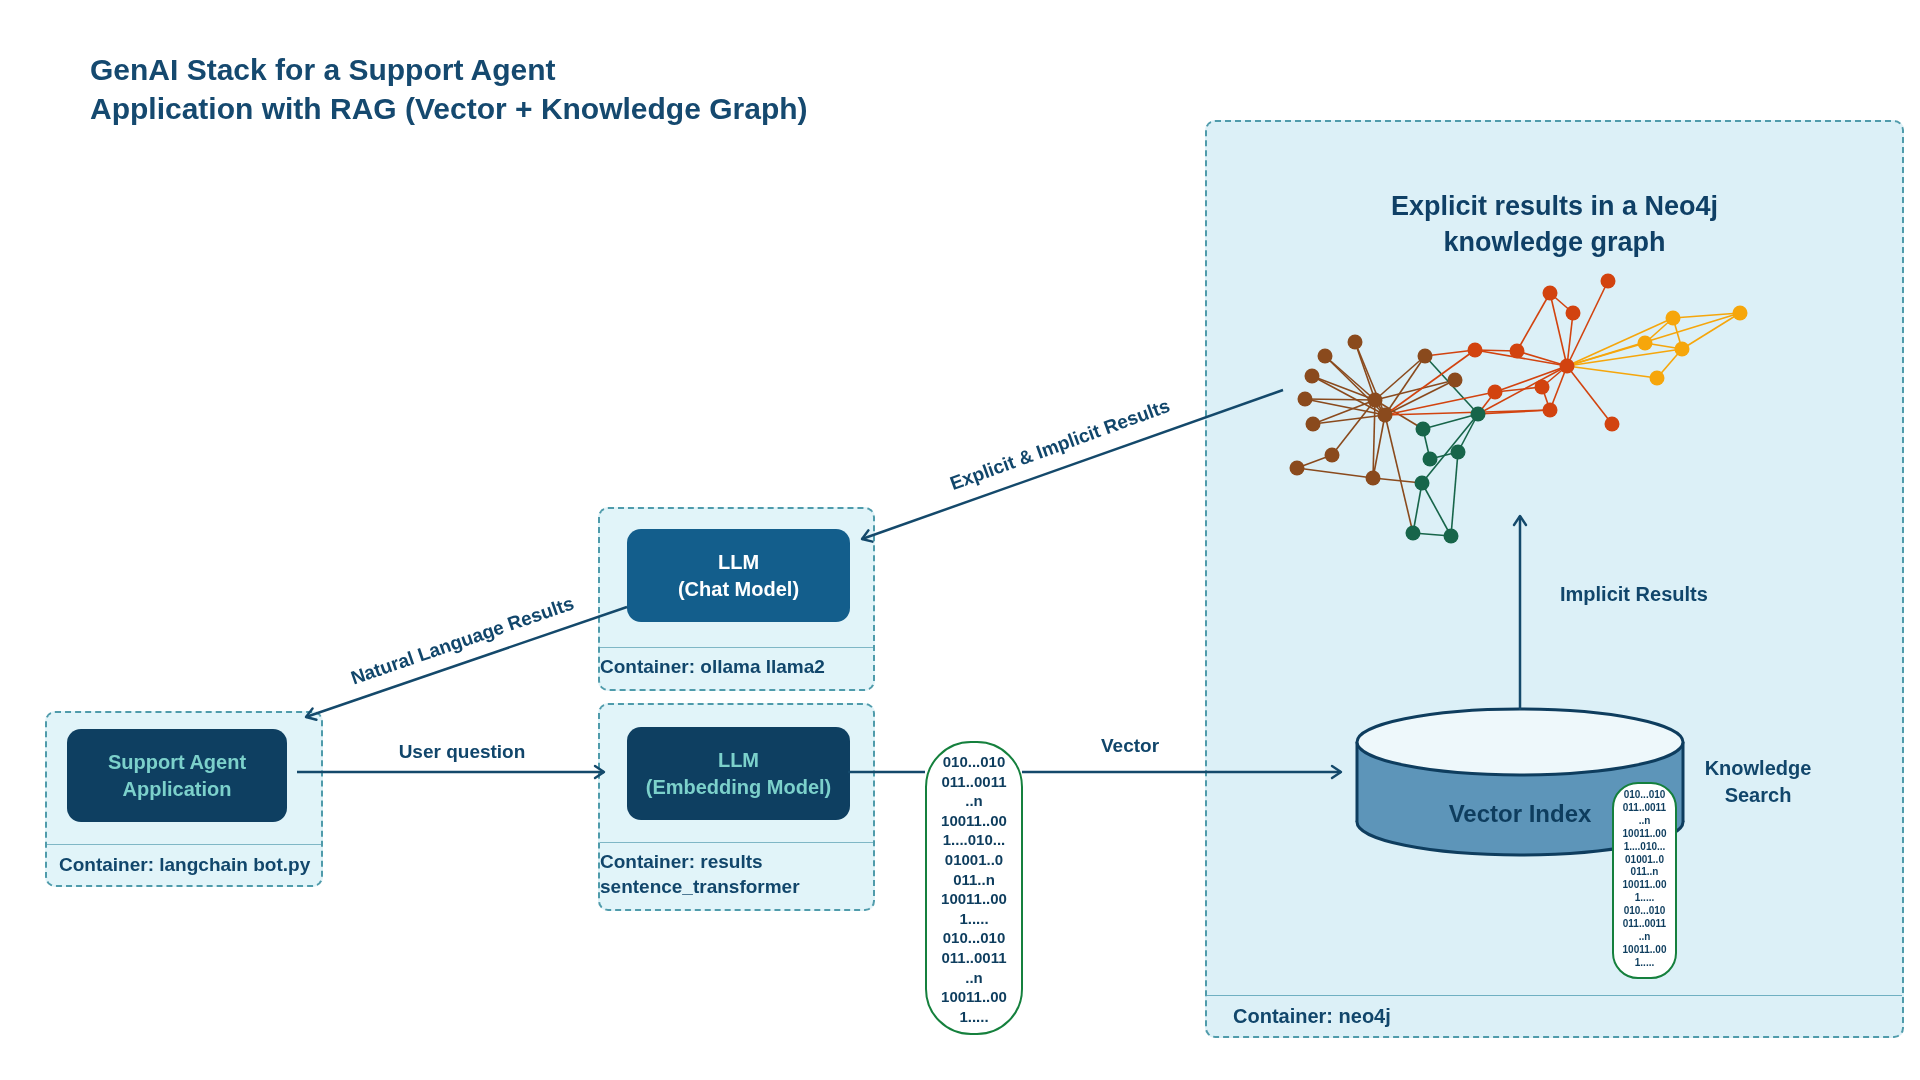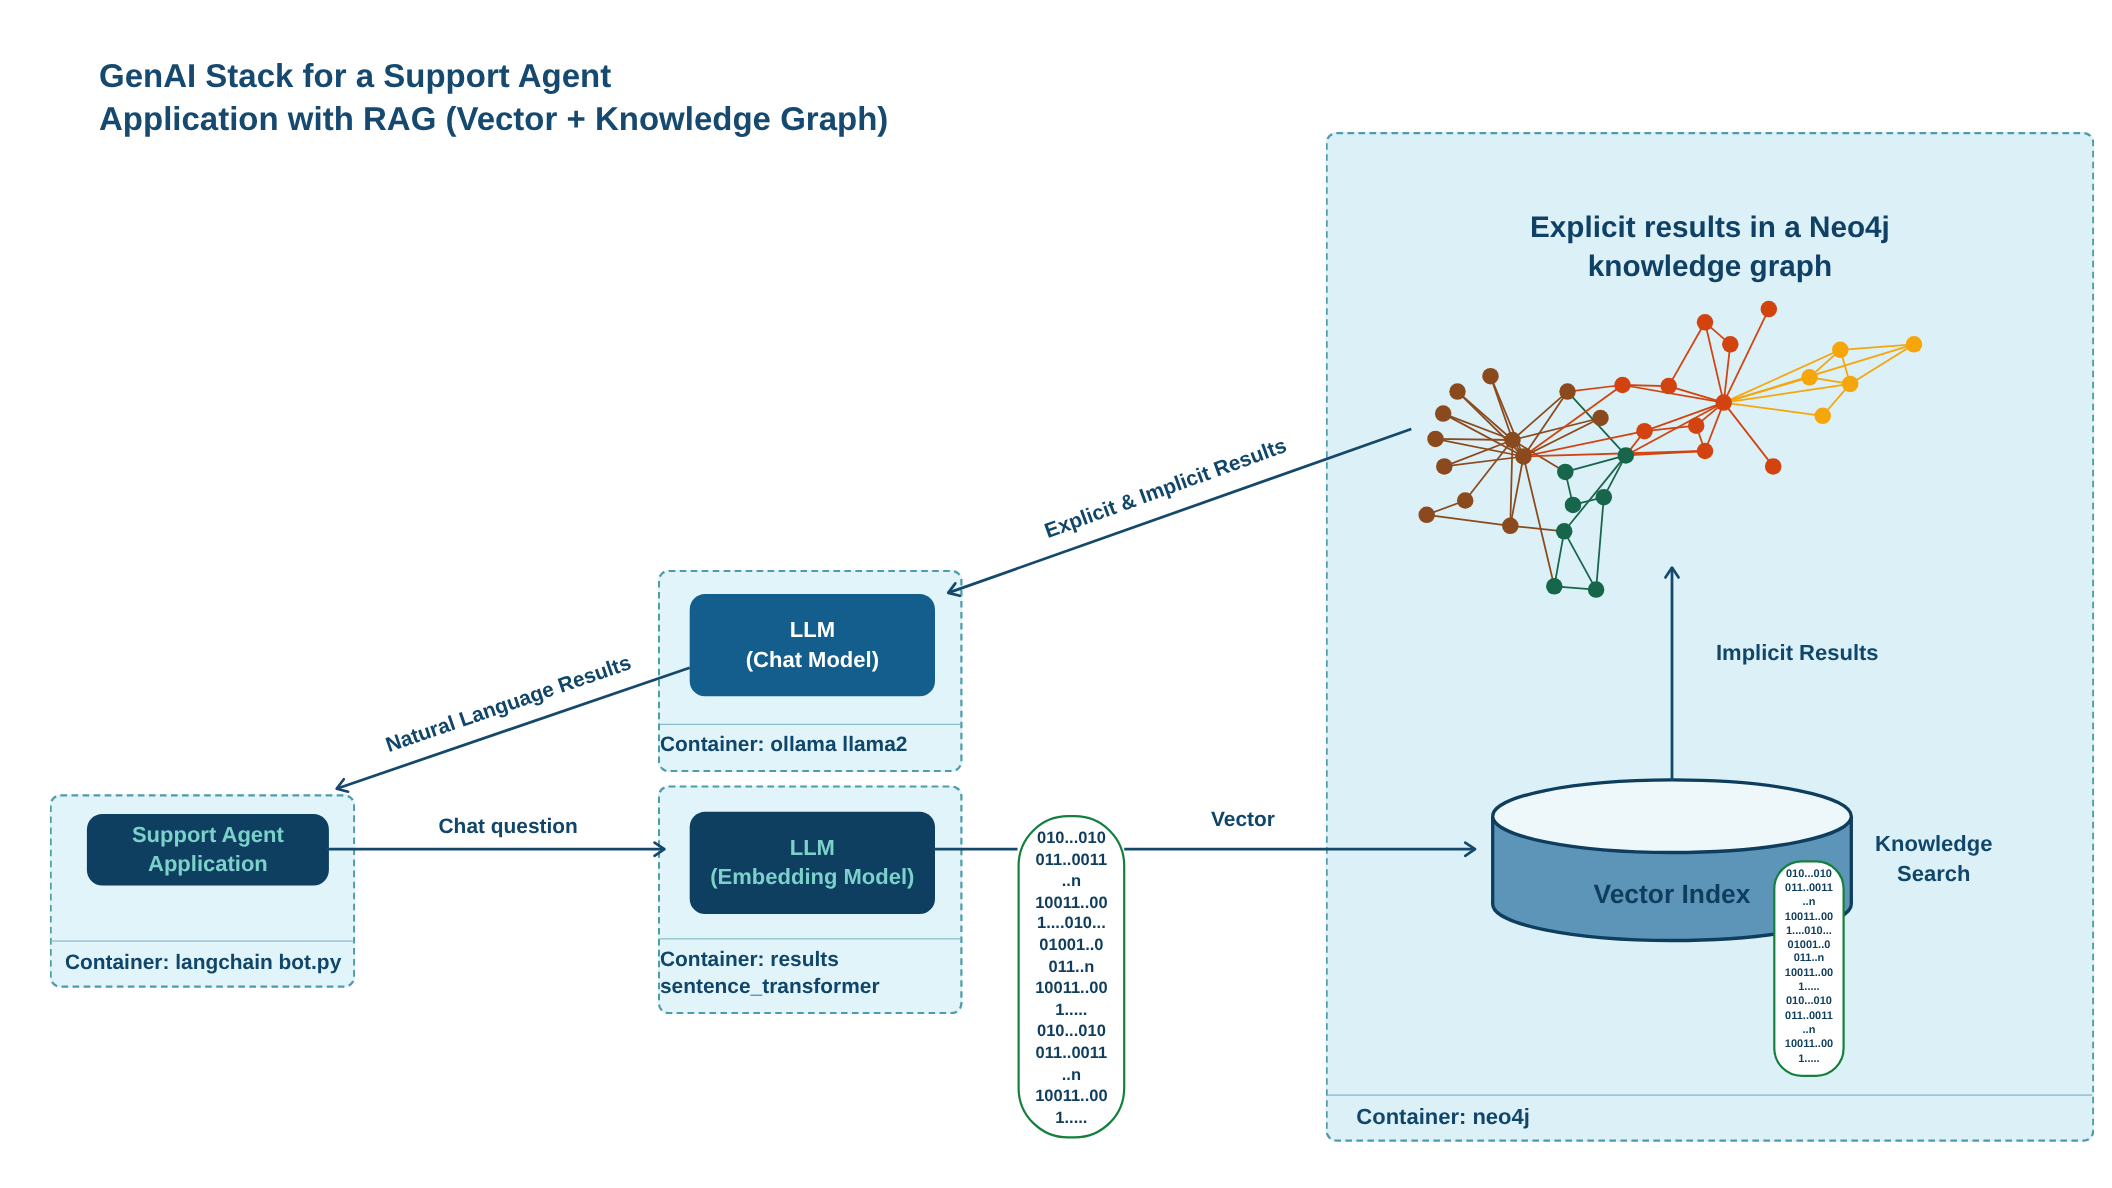--- a/index.html
+++ b/index.html
@@ -8,21 +8,21 @@
     background:#ffffff;
     font-family:"Liberation Sans", sans-serif;
   }
   .page-title{
     position:absolute;left:90px;top:50px;
     font-size:30px;line-height:39px;font-weight:700;color:#15496f;
     white-space:pre-line;
   }
   .container-box{
     position:absolute;background:#e1f4f9;
-    border:2.5px dashed #4f9bab;border-radius:10px;box-sizing:border-box;margin-top:11px;
+    border:2.5px dashed #4f9bab;border-radius:10px;box-sizing:border-box;
   }
   .panel{
     position:absolute;left:1205px;top:120px;width:699px;height:918px;
     background:#dcf0f7;border:2.5px dashed #4f9bab;border-radius:10px;box-sizing:border-box;
   }
   .node-box{
     position:absolute;border-radius:14px;
     display:flex;align-items:center;justify-content:center;text-align:center;
     font-weight:700;white-space:pre-line;
   }
@@ -56,21 +56,21 @@
   }
   svg.overlay{position:absolute;left:0;top:0;pointer-events:none;}
 </style>
 </head>
 <body>
 
 <div class="page-title">GenAI Stack for a Support Agent
 Application with RAG (Vector + Knowledge Graph)</div>
 
 <div class="container-box" style="left:45px;top:711px;width:278px;height:176px;">
-  <div class="node-box navy-box" style="left:32px;top:16px;width:220px;height:65px;">Support Agent
+  <div class="node-box navy-box" style="left:20px;top:16px;width:220px;height:93px;">Support Agent
 Application</div>
   <div class="sep" style="top:131px;"></div>
   <div class="container-label" style="left:12px;top:139px;">Container: langchain bot.py</div>
 </div>
 
 <div class="container-box" style="left:598px;top:507px;width:277px;height:184px;">
   <div class="node-box blue-box" style="left:27px;top:20px;width:223px;height:93px;">LLM
 (Chat Model)</div>
   <div class="sep" style="top:138px;"></div>
   <div class="container-label centered" style="top:145px;">Container: ollama llama2</div>
@@ -240,19 +240,19 @@
 01001..0
 011..n
 10011..00
 1.....
 010...010
 011..0011
 ..n
 10011..00
 1.....</div>
 
-<div class="arrow-label" style="left:352px;top:741px;width:220px;">Chat question</div>
+<div class="arrow-label" style="left:352px;top:741px;width:220px;">User question</div>
 <div class="arrow-label" style="left:335px;top:630px;width:255px;transform:rotate(-19deg);">Natural Language Results</div>
 <div class="arrow-label" style="left:932px;top:434px;width:256px;transform:rotate(-20deg);">Explicit &amp; Implicit Results</div>
 <div class="arrow-label" style="left:1060px;top:735px;width:140px;">Vector</div>
 <div class="arrow-label" style="left:1560px;top:583px;width:210px;font-size:20px;text-align:left;">Implicit Results</div>
 <div class="arrow-label" style="left:1693px;top:755px;width:130px;font-size:20px;line-height:27px;">Knowledge
 Search</div>
 
 </body></html>

